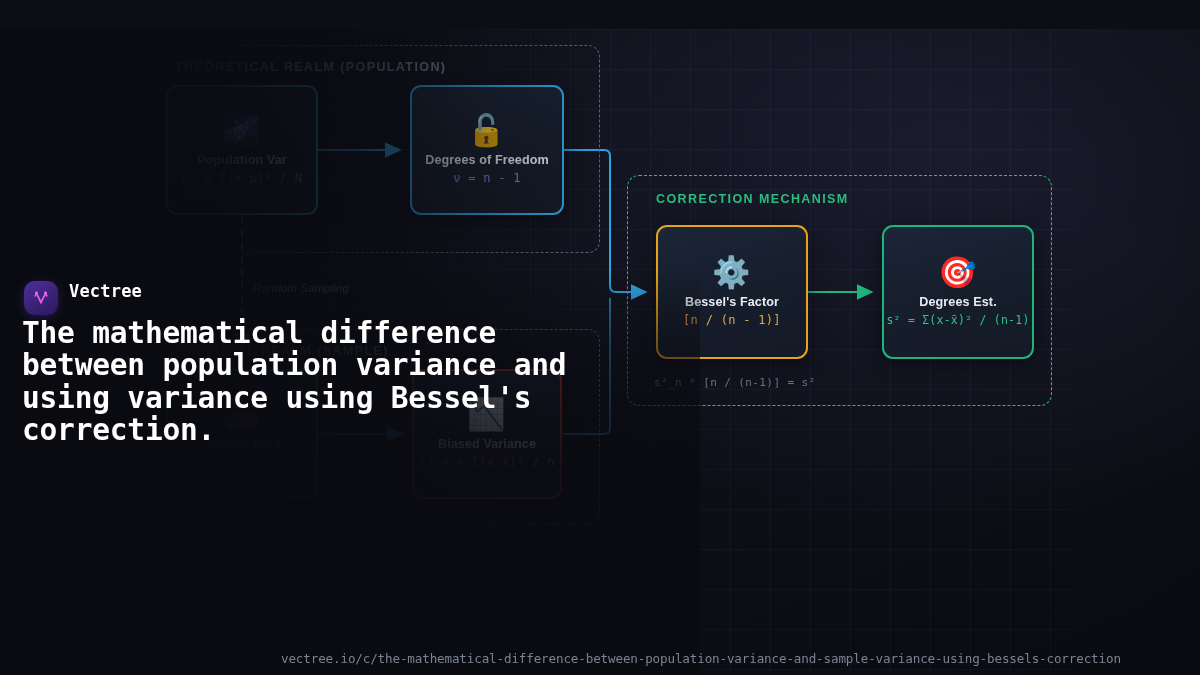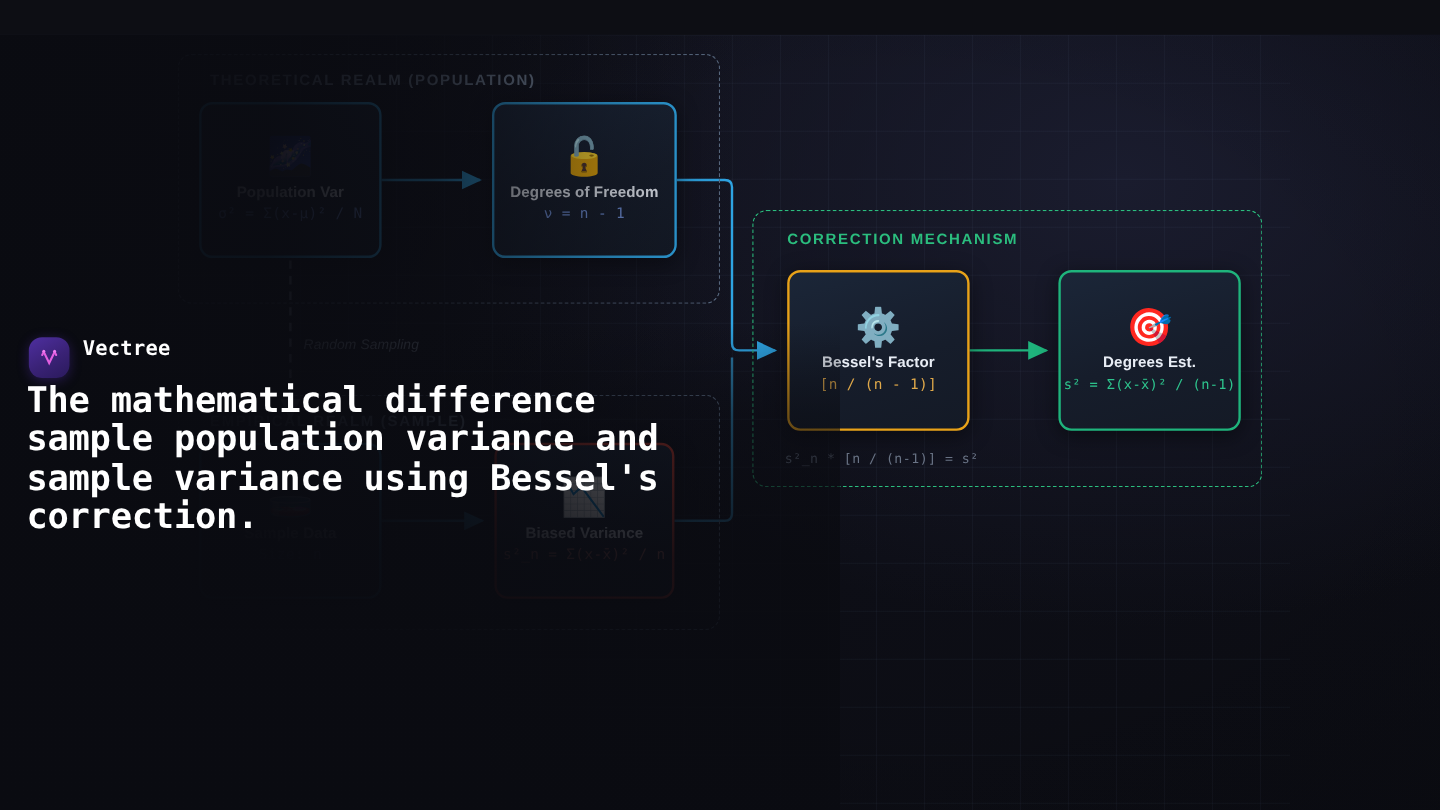--- a/index.html
+++ b/index.html
@@ -276,18 +276,19 @@
           <path d="M6.6 6.4 L5.0 9.4"></path>
           <path d="M17.4 6.4 L19.0 9.4"></path>
         </g>
         <circle cx="6.6" cy="5.6" r="1.5" fill="#ef7cf0"></circle>
         <circle cx="17.4" cy="5.6" r="1.5" fill="#ef7cf0"></circle>
       </svg>
     </div>
     <div id="brand-name">Vectree</div>
   </div>
 
-  <div id="headline">The mathematical difference sample population variance and sample variance using Bessel's correction.</div>
-
+  <div id="headline">The mathematical difference between population variance and using variance using Bessel's correction.</div>
+
+  <div id="url">vectree.io/c/the-mathematical-difference-between-population-variance-and-sample-variance-using-bessels-correction</div>
 
   <div id="accent-bar"></div>
 
 </div>
 
 </body></html>

